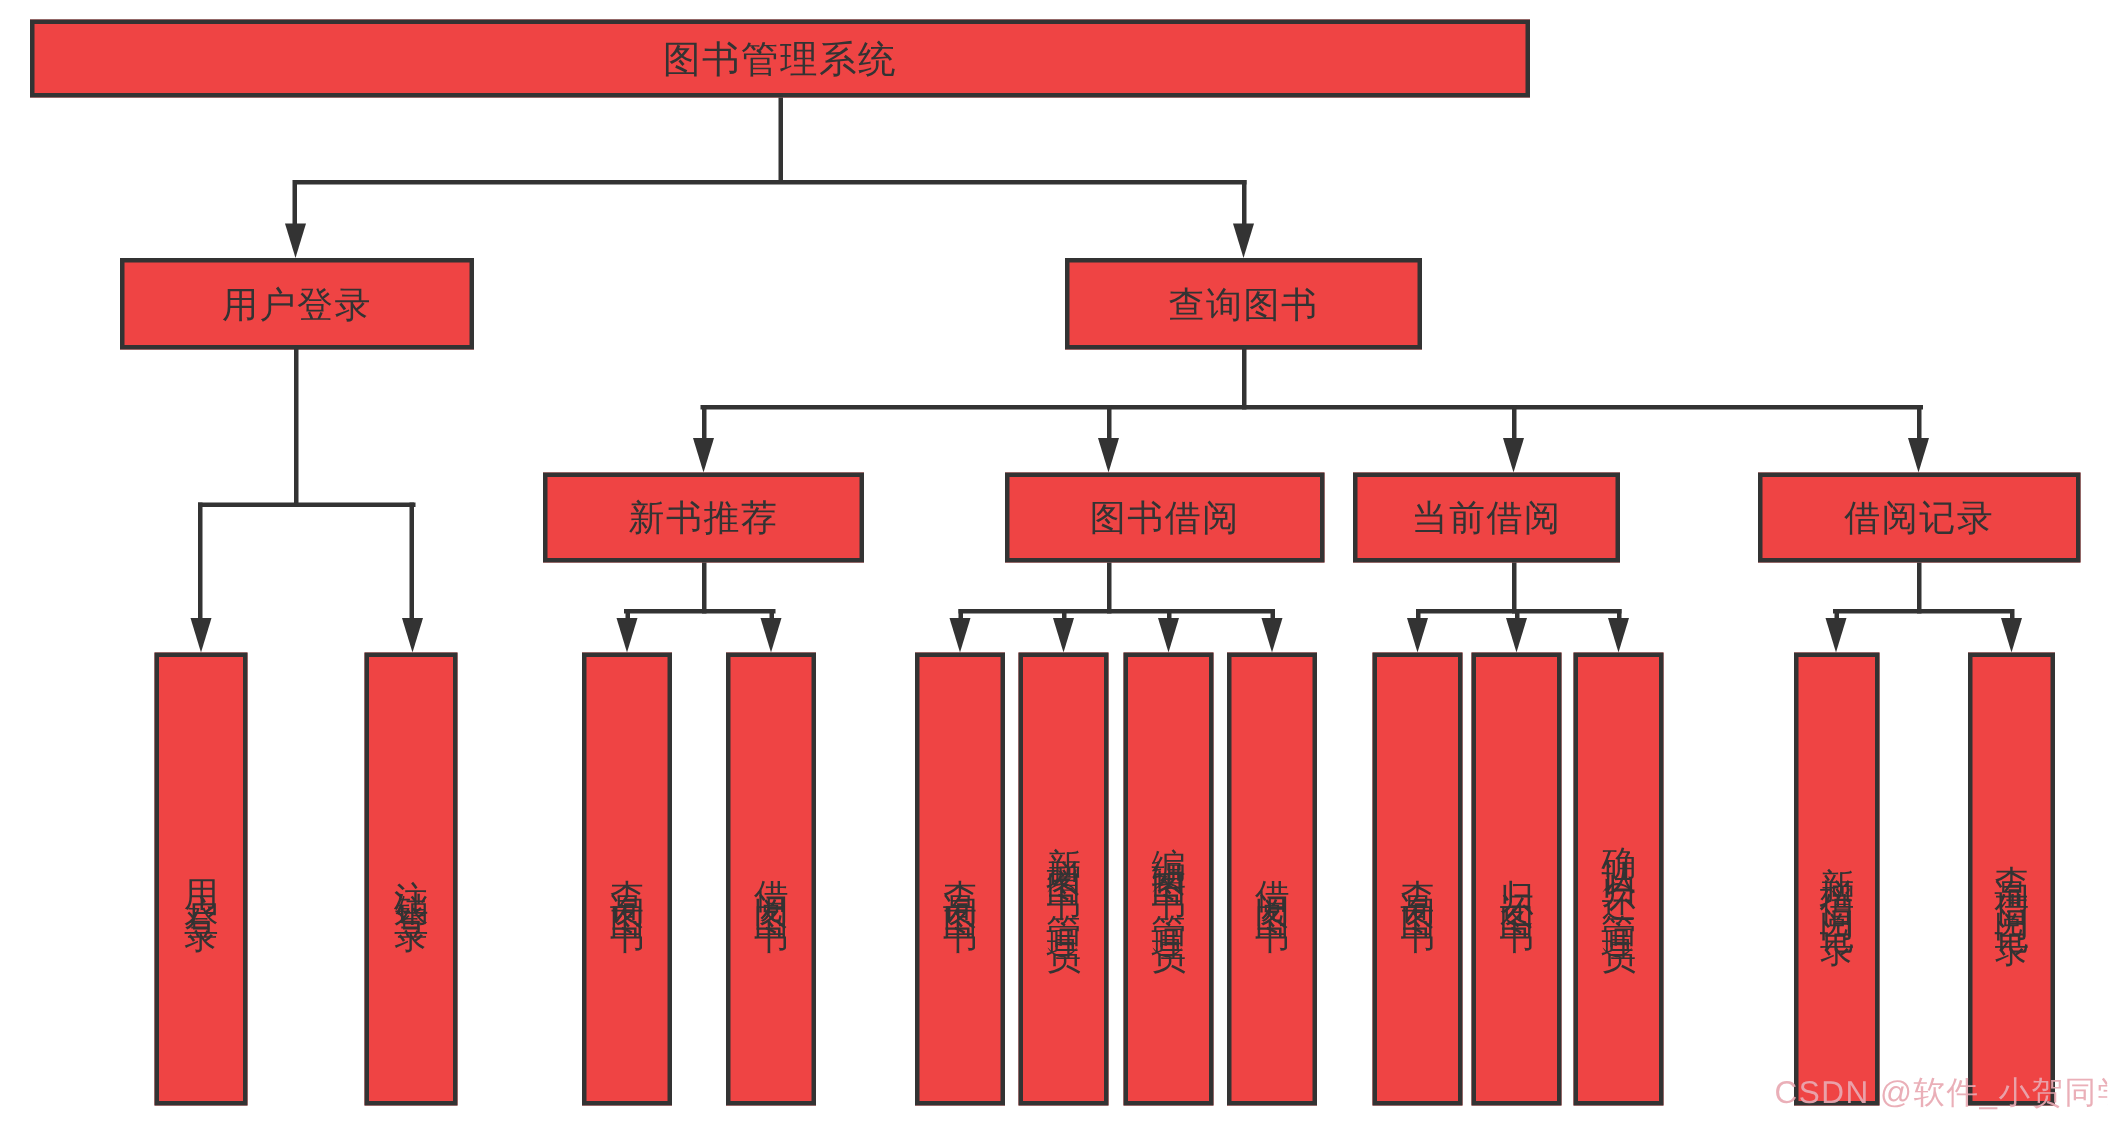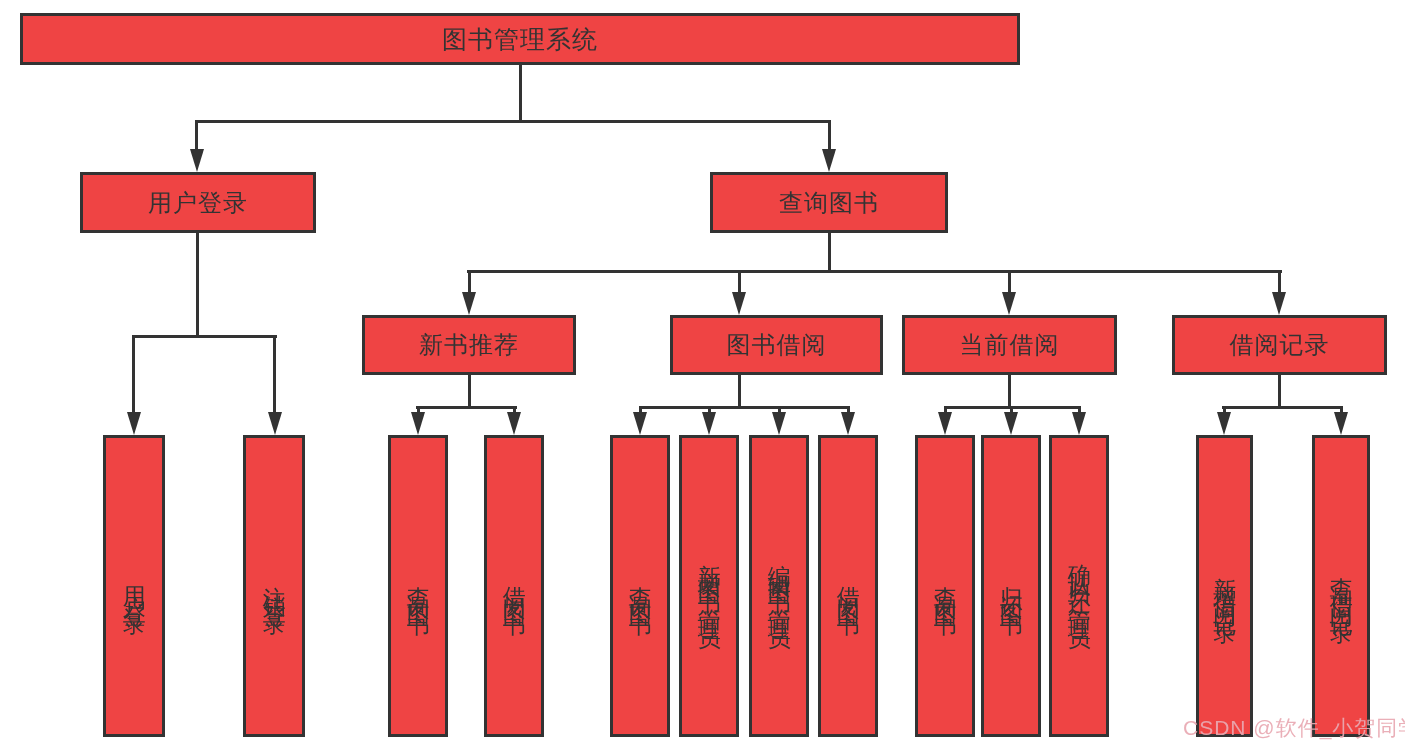--- a/index.html
+++ b/index.html
@@ -50,21 +50,21 @@
   <div class="box group-label" style="left:710px;top:172px;width:238px;height:61px;">
     <span>查询图书</span>
   </div>
 
   <div class="box group-label" style="left:362px;top:315px;width:214px;height:60px;">
     <span>新书推荐</span>
   </div>
   <div class="box group-label" style="left:633px;top:315px;width:213px;height:60px;margin-left:37px;">
     <span>图书借阅</span>
   </div>
-  <div class="box group-label" style="left:902px;top:315px;width:215px;height:60px;">
+  <div class="box group-label" style="left:902px;top:315px;width:178px;height:60px;">
     <span>当前借阅</span>
   </div>
   <div class="box group-label" style="left:1172px;top:315px;width:215px;height:60px;">
     <span>借阅记录</span>
   </div>
 
   <div class="box leaf" style="left:103px;top:435px;width:62px;height:302px;">
     <span class="vtext">用户登录</span>
   </div>
   <div class="box leaf" style="left:243px;top:435px;width:62px;height:302px;">

